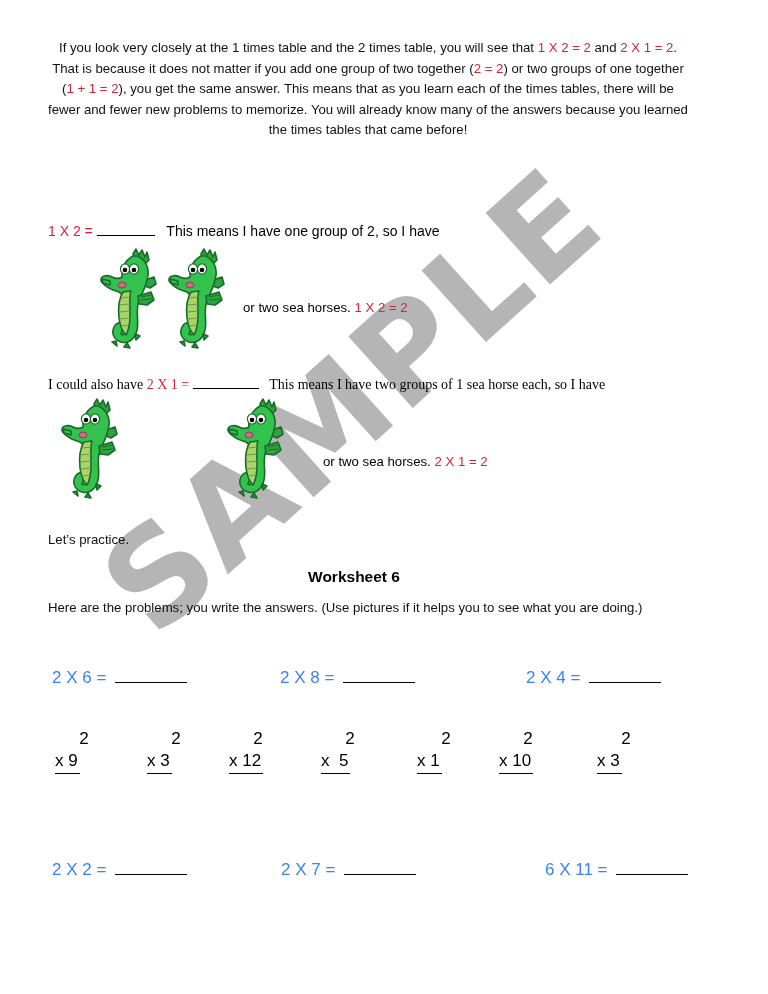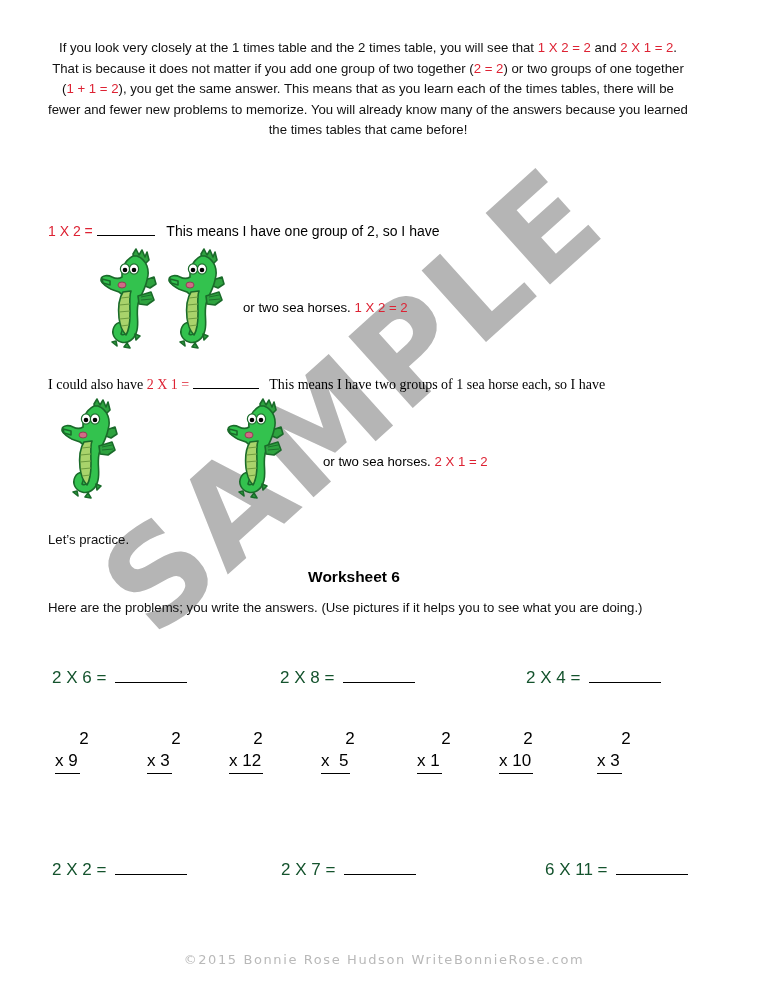--- a/index.html
+++ b/index.html
@@ -100,21 +100,21 @@
     width: 768px;
     left: 0;
     z-index: 10;
   }
   .prob-row-1 { top: 668px; }
   .prob-row-2 { top: 860px; }
   .prob {
     position: absolute;
     font-size: 17px;
     white-space: nowrap;
-    color: #14532d;
+    color: #3b82f6;
   }
   .prob .blank2 {
     display: inline-block;
     width: 72px;
     border-bottom: 1.6px solid #000000;
     vertical-align: baseline;
     margin-left: 4px;
   }
 
   
@@ -397,15 +397,14 @@
       <div class="vprob" style="left: 499px;"><span class="top">2</span><span class="bot">x 10</span></div>
       <div class="vprob" style="left: 597px;"><span class="top">2</span><span class="bot">x 3</span></div>
     </div>
 
   <div class="prob-row prob-row-2" id="prob-row-2">
       <div class="prob" style="left: 52px;"><span>2 X 2 = </span><span class="blank2"></span></div>
       <div class="prob" style="left: 281px;"><span>2 X 7 = </span><span class="blank2"></span></div>
       <div class="prob" style="left: 545px;"><span>6 X 11 = </span><span class="blank2"></span></div>
     </div>
 
-  <div id="footer">©2015 Bonnie Rose Hudson WriteBonnieRose.com</div>
 
 </div>
 
 </body></html>

